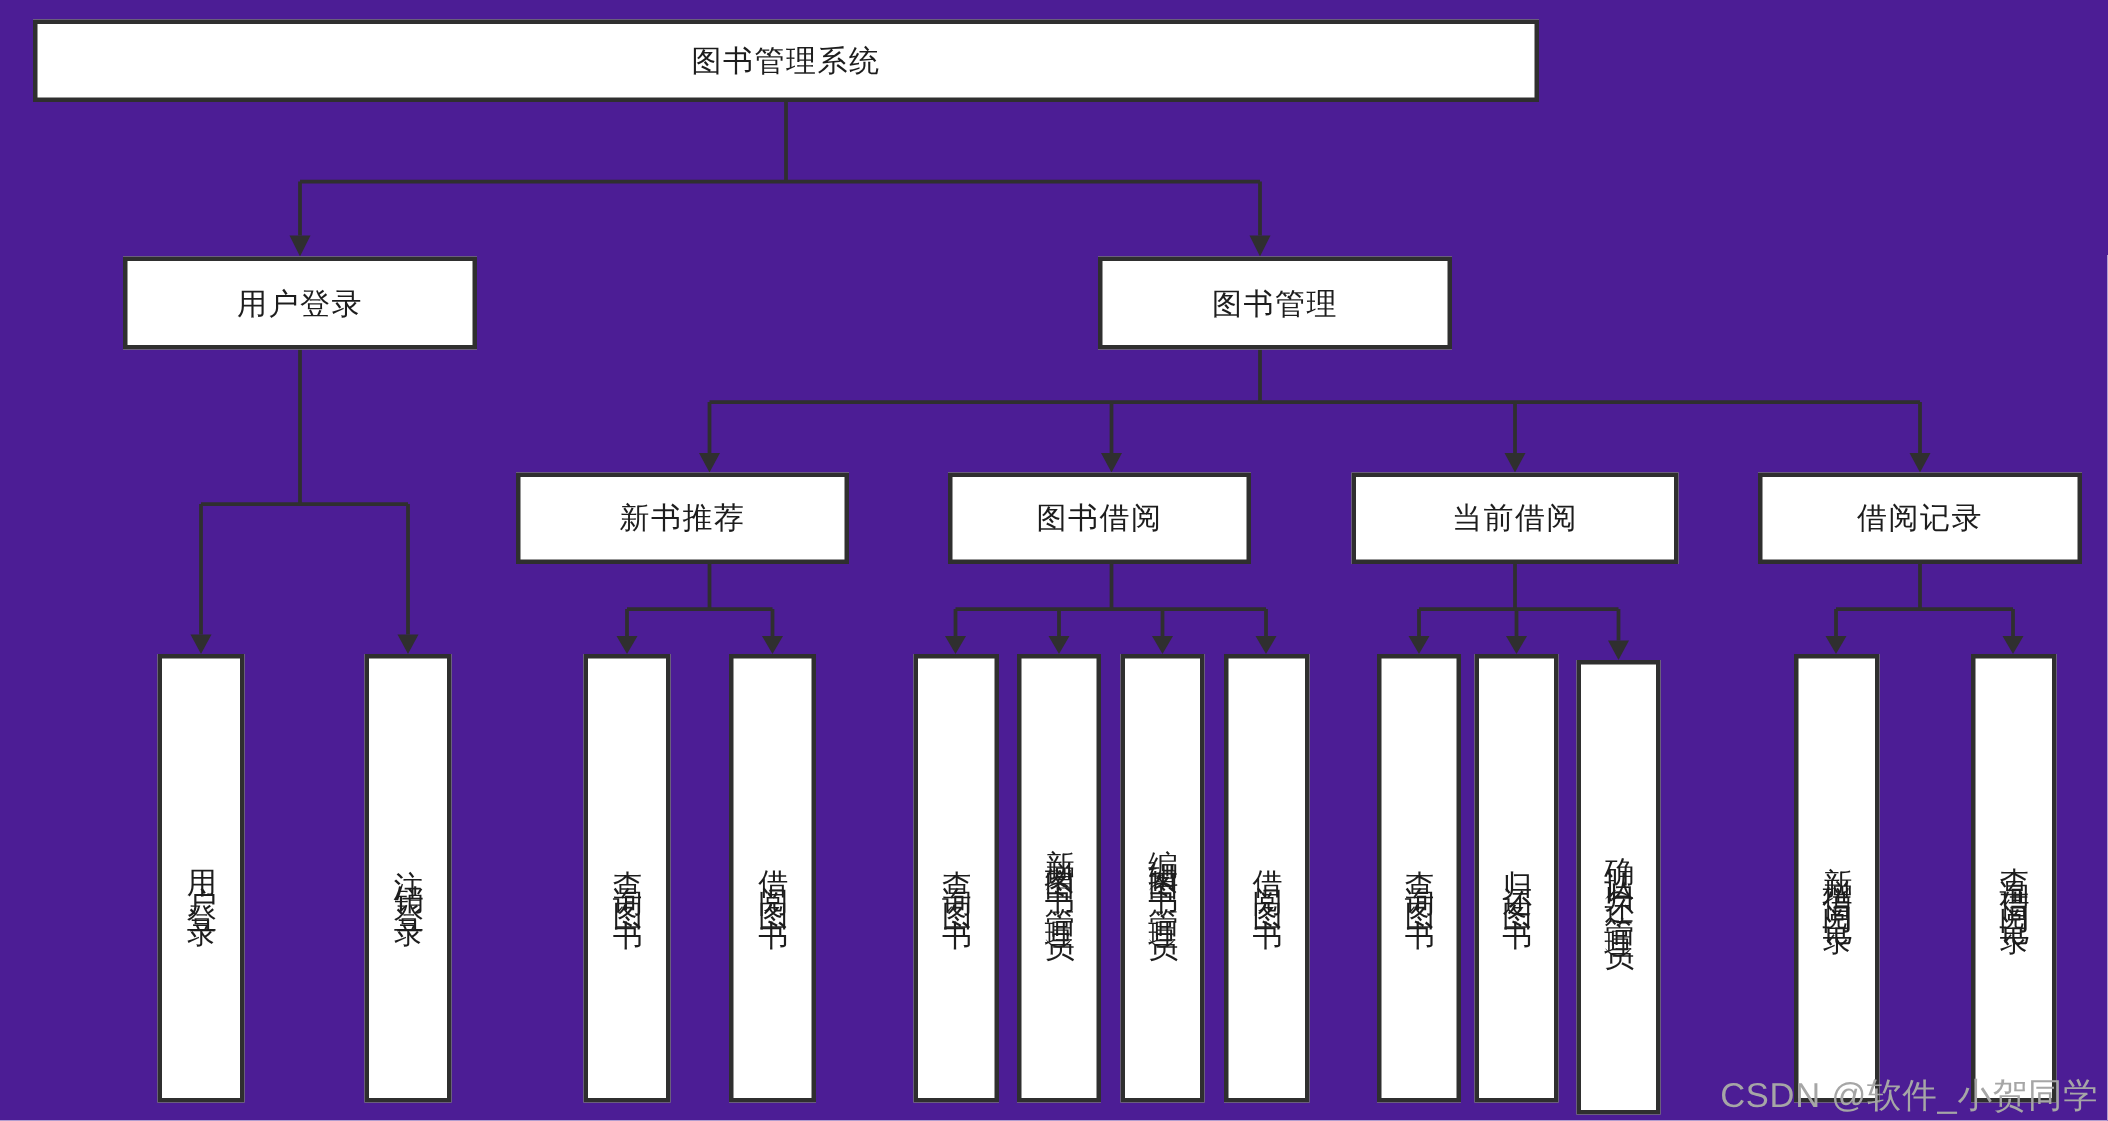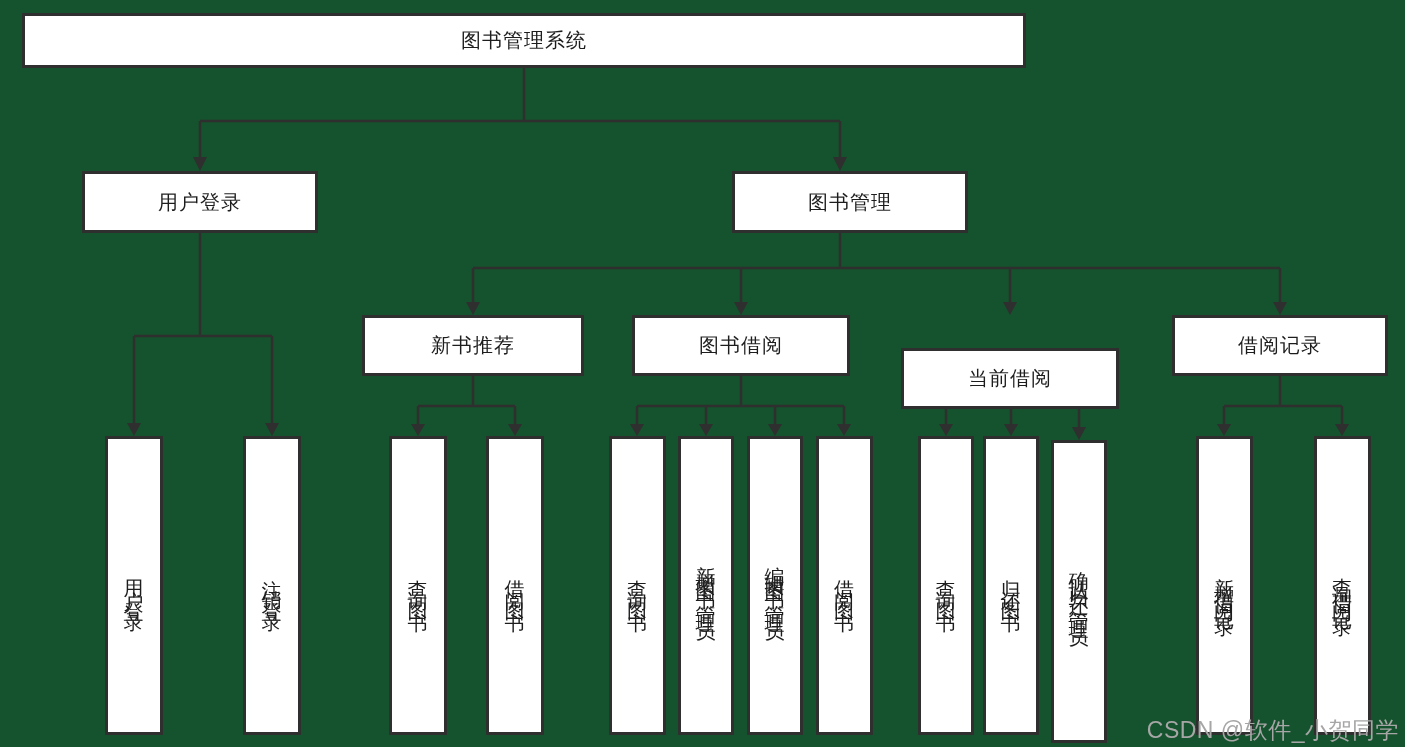--- a/index.html
+++ b/index.html
@@ -1,39 +1,39 @@
 <!DOCTYPE html>
 <html><head>
 <meta charset="utf-8">
 <style>
   html,body{margin:0;padding:0;background:#ffffff;}
   .stage{
-    position:relative;width:1405px;height:747px;background:#14532d;overflow:hidden;
+    position:relative;width:1405px;height:747px;background:#4c1d95;overflow:hidden;
     font-family:"Liberation Sans",sans-serif;color:#1d1d1d;
   }
   .connectors{position:absolute;left:0;top:0;width:1405px;height:747px;}
   .node{
     position:absolute;background:#ffffff;border:3px solid #2f2f2f;box-sizing:border-box;
     display:flex;align-items:center;justify-content:center;
   }
   .hlabel{font-size:20px;letter-spacing:1px;white-space:nowrap;}
   .vnode span{
     writing-mode:vertical-rl;text-orientation:mixed;
     font-size:20px;line-height:1;letter-spacing:11px;white-space:nowrap;
   }
   .vnode span.long{letter-spacing:8px;}
   
   .n-root{left:22px;top:13px;width:1004px;height:55px;}
   
   .n-userlogin{left:82px;top:171px;width:236px;height:62px;}
   .n-bookmgmt{left:732px;top:171px;width:236px;height:62px;}
   
-  .n-newbook{left:362px;top:315px;width:222px;height:61px;}
-  .n-bookborrow{left:632px;top:315px;width:218px;height:61px;}
-  .n-currentborrow{left:901px;top:315px;width:218px;height:61px;margin-top:33px;}
+  .n-newbook{left:344px;top:315px;width:222px;height:61px;}
+  .n-bookborrow{left:632px;top:315px;width:202px;height:61px;}
+  .n-currentborrow{left:901px;top:315px;width:218px;height:61px;}
   .n-borrowrecord{left:1172px;top:315px;width:216px;height:61px;}
   
   .leaf{top:436px;height:299px;}
   .n-l0{left:105px;width:58px;}
   .n-l1{left:243px;width:58px;}
   .n-l2{left:389px;width:58px;}
   .n-l3{left:486px;width:58px;}
   .n-l4{left:609px;width:57px;}
   .n-l5{left:678px;width:56px;}
   .n-l6{left:747px;width:56px;}

